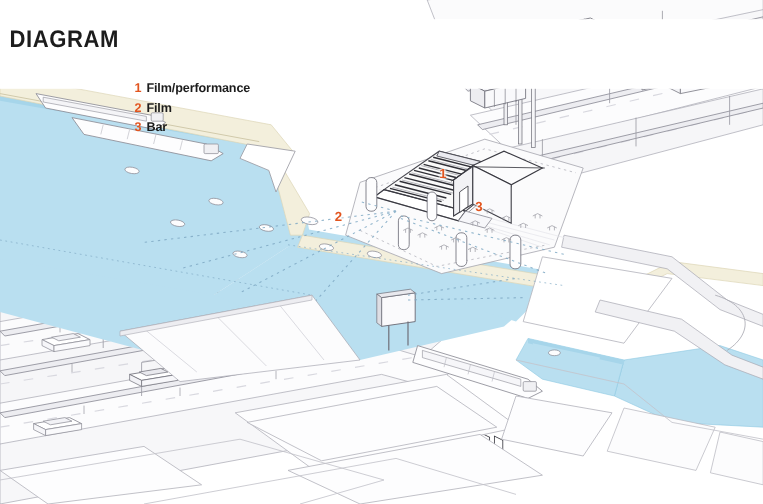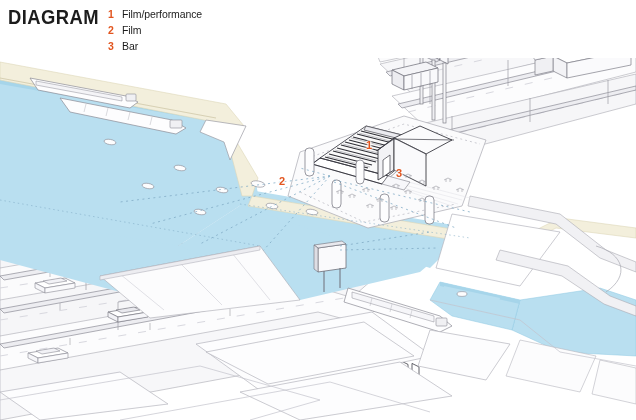--- a/index.html
+++ b/index.html
@@ -1,31 +1,31 @@
 <!DOCTYPE html>
 <html><head>
 <meta charset="utf-8">
 <style>
   html,body{margin:0;padding:0;background:#ffffff;}
   body{width:636px;height:420px;overflow:hidden;
        font-family:"Liberation Sans","DejaVu Sans",sans-serif;}
   #stage{position:relative;width:636px;height:420px;background:#fff;}
   #scene{position:absolute;inset:0;}
   
-  #header{position:absolute;left:0;top:0;width:636px;height:58px;
-          background:#ffffff;z-index:40;}
+  #header{position:absolute;left:0;top:16px;width:636px;height:58px;
+          background:#ffffff;z-index:40;text-align:center;}
   #title{position:absolute;left:8px;top:6px;
          font-size:20px;font-weight:bold;letter-spacing:0.5px;
          color:#1c1c1c;font-family:"Liberation Sans","DejaVu Sans",sans-serif;
          transform:scaleX(0.92);transform-origin:left top;}
   #legend{position:absolute;left:108px;top:8px;}
   .legend-row{display:flex;align-items:baseline;height:15px;margin:0 0 1px 0;}
   .legend-num{width:14px;font-size:10.5px;font-weight:bold;color:#e2551f;
               flex:none;}
-  .legend-lbl{font-size:10.5px;font-weight:normal;color:#1c1c1c;letter-spacing:-0.1px;}
+  .legend-lbl{font-size:10.5px;font-weight:bold;color:#1c1c1c;letter-spacing:-0.1px;margin-top:44px;}
   
   .marker{position:absolute;font-size:11px;font-weight:bold;color:#e2551f;
           z-index:30;line-height:1;text-shadow:
            0 0 2px #fff, 0 0 2px #fff, 1px 0 2px #fff, -1px 0 2px #fff;}
 </style>
 </head>
 <body>
 
 <div id="stage">
 

